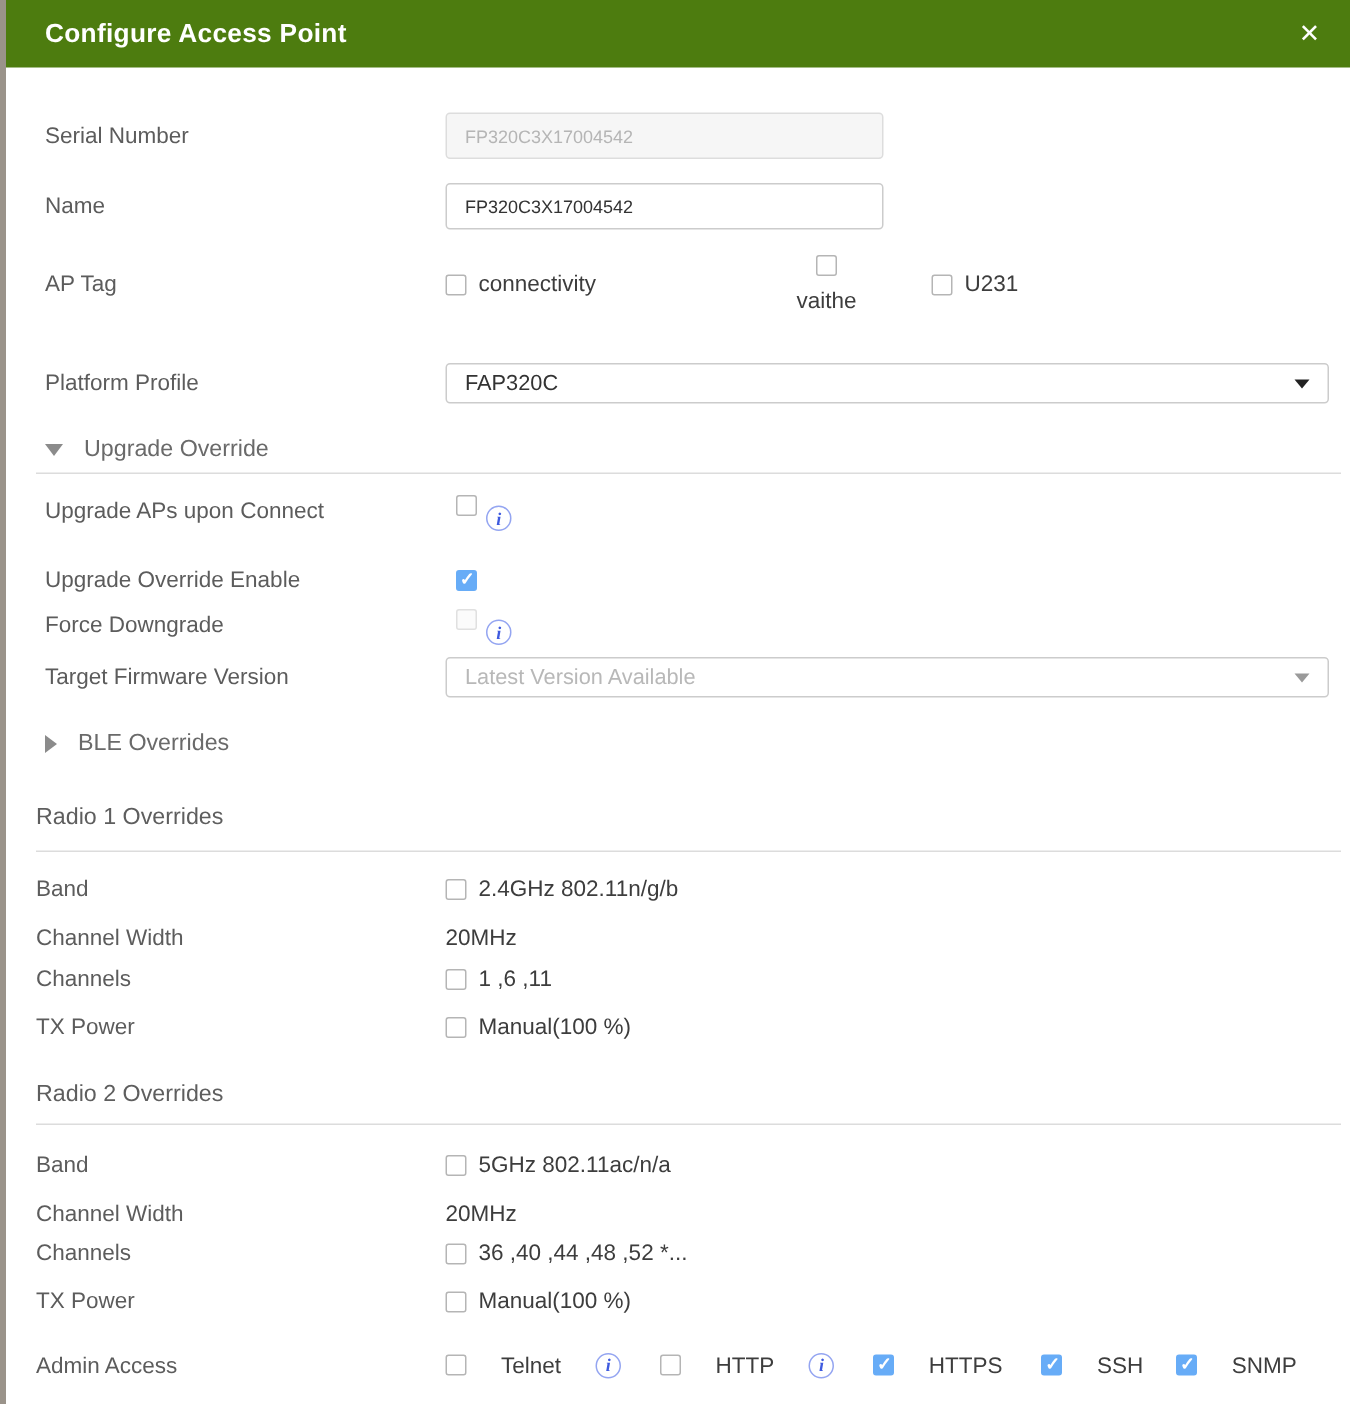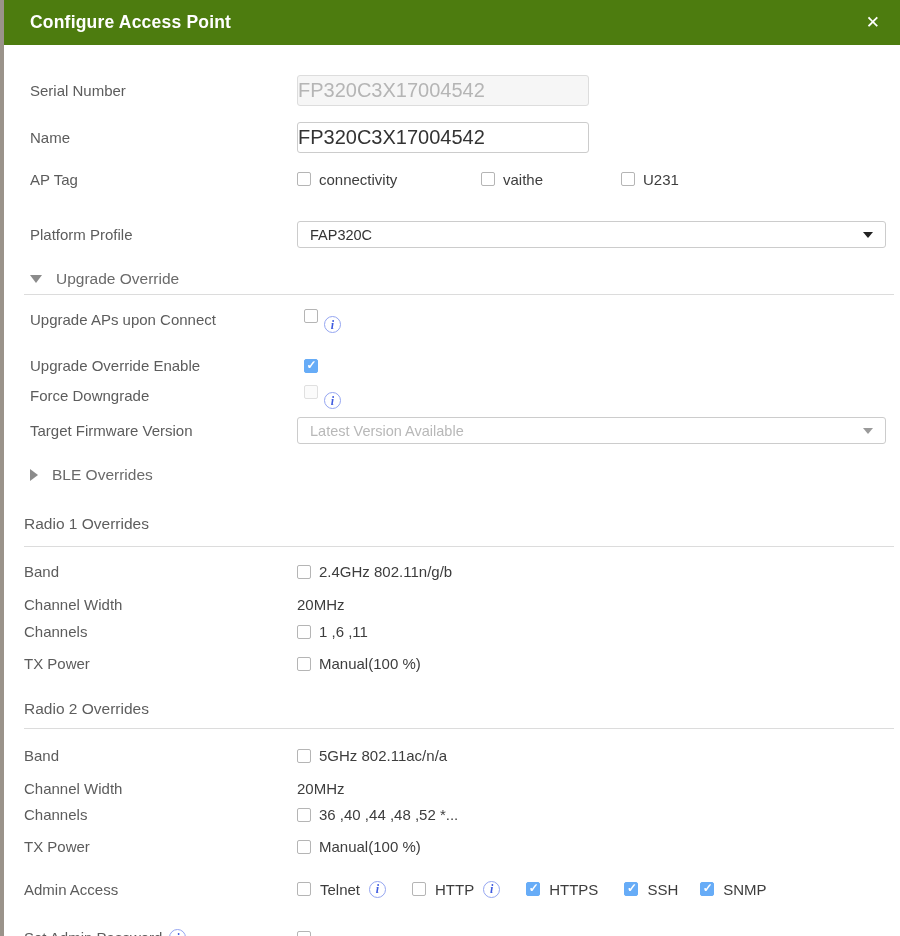--- a/index.html
+++ b/index.html
@@ -37,24 +37,24 @@
   .lbl {
     width:267px; flex-shrink:0;
     font-size:15px; color:#5c5c5c;
     display:flex; align-items:center; gap:7px;
   }
   .val { flex:1; display:flex; align-items:center; min-width:0; }
   .val-text { font-size:15px; color:#3d3d3d; }
 
   
   .txt {
-    width:292px; height:31px; padding:0 0;
+    width:292px; height:31px; padding:0 12px;
     border:1px solid #cccccc; border-radius:3px;
     font-family:"Liberation Sans", sans-serif;
-    font-size:20px; color:#333; background:#fff; outline:none;
+    font-size:12px; color:#333; background:#fff; outline:none;
   }
   .txt:disabled, .txt.disabled {
     background:#f6f6f6; border-color:#dddddd; color:#b5b5b5;
   }
   
   .select {
     width:100%; height:27px; border:1px solid #cccccc; border-radius:3px;
     display:flex; align-items:center; padding:0 12px; background:#fff;
     cursor:pointer;
   }
@@ -110,24 +110,24 @@
   .subsection {
     padding-left:20px; font-size:15.5px; color:#5e5e5e;
   }
   .divider { border-top:1px solid #dcdcdc; margin-left:20px; margin-right:6px; }
 
   
   .row.r2 { padding-left:20px; }
   .row.r2 .lbl { width:273px; }
 
   .ap-tag-item-1 { width:184px; }
-  .ap-tag-item-2 { width:140px; }
+  .ap-tag-item-2 { width:140px;flex-direction:column; }
 
   .admin-list { display:flex; align-items:center; }
-  .admin-opt { display:inline-flex; align-items:center; gap:9px; margin-right:26px; }
+  .admin-opt { display:inline-flex; align-items:center; gap:23px; margin-right:26px; }
 </style>
 </head>
 <body>
 
 <div class="backdrop-strip"></div>
 
 <header class="modal-header">
   <span class="modal-title">Configure Access Point</span>
   <span class="modal-close">✕</span>
 </header>

